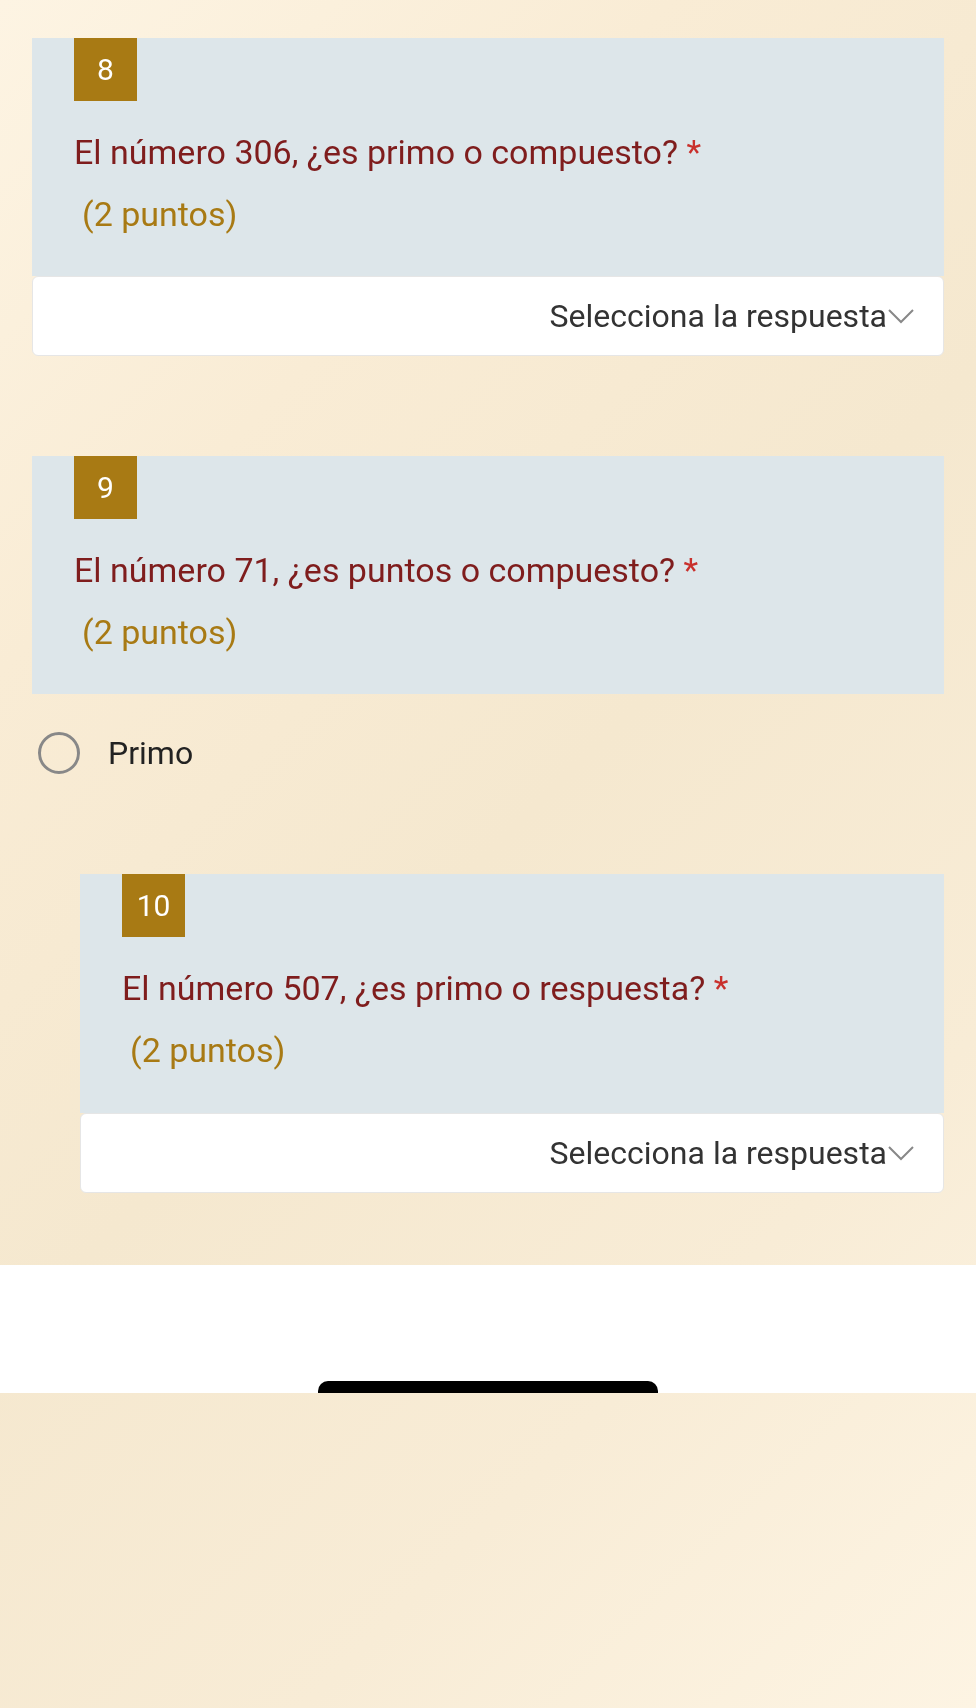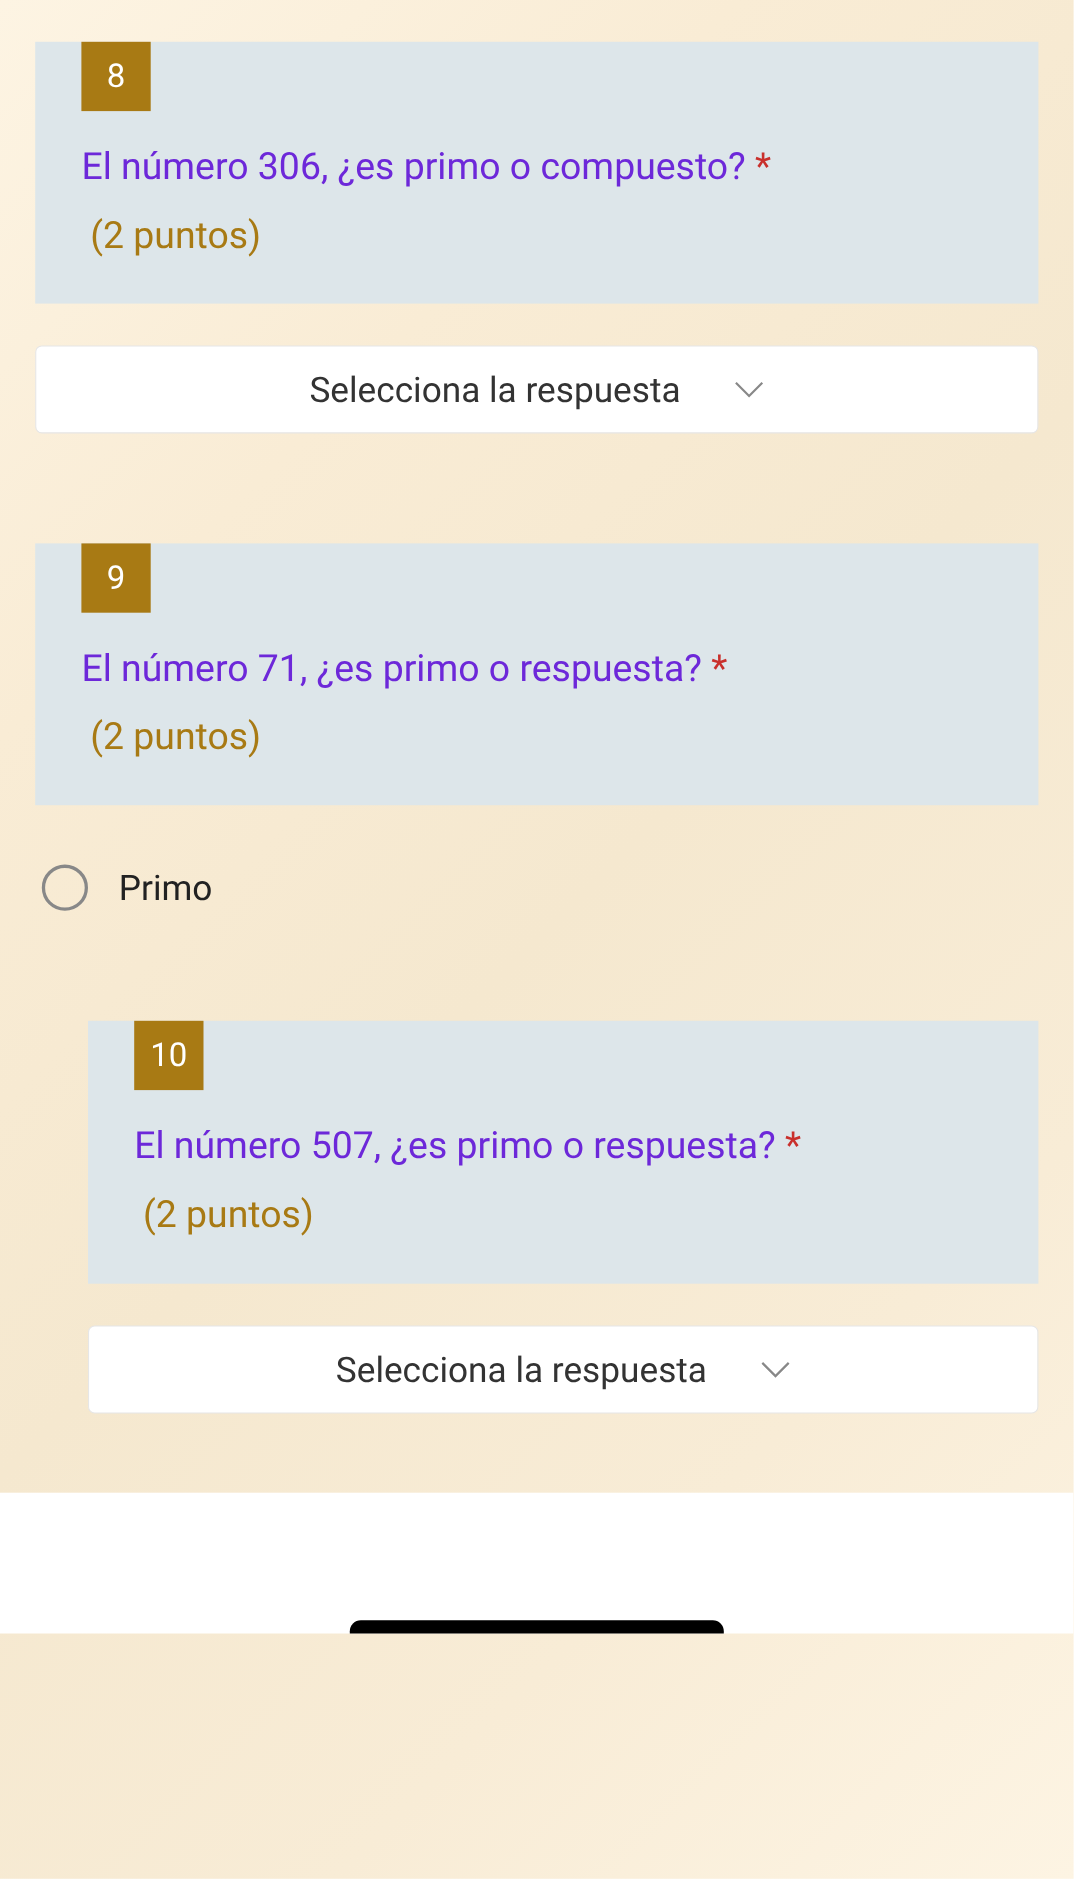--- a/index.html
+++ b/index.html
@@ -45,45 +45,43 @@
     }
     
     .question-text {
       padding: 0 42px;
       font-size: 34px;
       line-height: 1.4;
       color: #222;
     }
     
     .question-prompt {
-      color: #6d28d9;
+      color: #7f1d1d;
     }
     
     .required-marker {
       color: #c9302c;
     }
     
     .points-text {
       color: #a87a14;
       display: block;
       margin-top: 14px;
       margin-left: 8px;
     }
     
     .select-answer {
       background: #ffffff;
       border: 1px solid #e6e6e6;
       border-radius: 6px;
-      margin-top: 38px;
       padding: 20px 28px;
       display: flex;
       align-items: center;
-      justify-content: center;
+      justify-content: flex-end;
       cursor: pointer;
-      gap: 48px;
     }
     
     .select-answer-text {
       font-size: 32px;
       color: #333;
     }
     
     .chevron-down {
       width: 28px;
       height: 28px;
@@ -91,21 +89,21 @@
       align-items: center;
       justify-content: center;
     }
     
     .chevron-down svg {
       width: 28px;
       height: 16px;
     }
     
     .radio-options {
-      margin-top: 54px;
+      margin-top: 38px;
       padding: 0 6px;
     }
     
     .radio-option {
       display: flex;
       align-items: center;
       margin-bottom: 56px;
       cursor: pointer;
     }
     
@@ -166,21 +164,21 @@
           <path d="M2 2 L14 14 L26 2"></path>
         </svg>
       </span>
     </div>
   </div>
 
   <div class="question-block">
     <div class="question-header">
       <div class="question-number">9</div>
       <div class="question-text">
-        <span class="question-prompt">El número 71, ¿es primo o respuesta?</span>
+        <span class="question-prompt">El número 71, ¿es puntos o compuesto?</span>
         <span class="required-marker">*</span>
         <span class="points-text">(2 puntos)</span>
       </div>
     </div>
     <div class="radio-options">
       <div class="radio-option">
         <div class="radio-circle"></div>
         <span class="radio-label">Primo</span>
       </div>
     </div>

